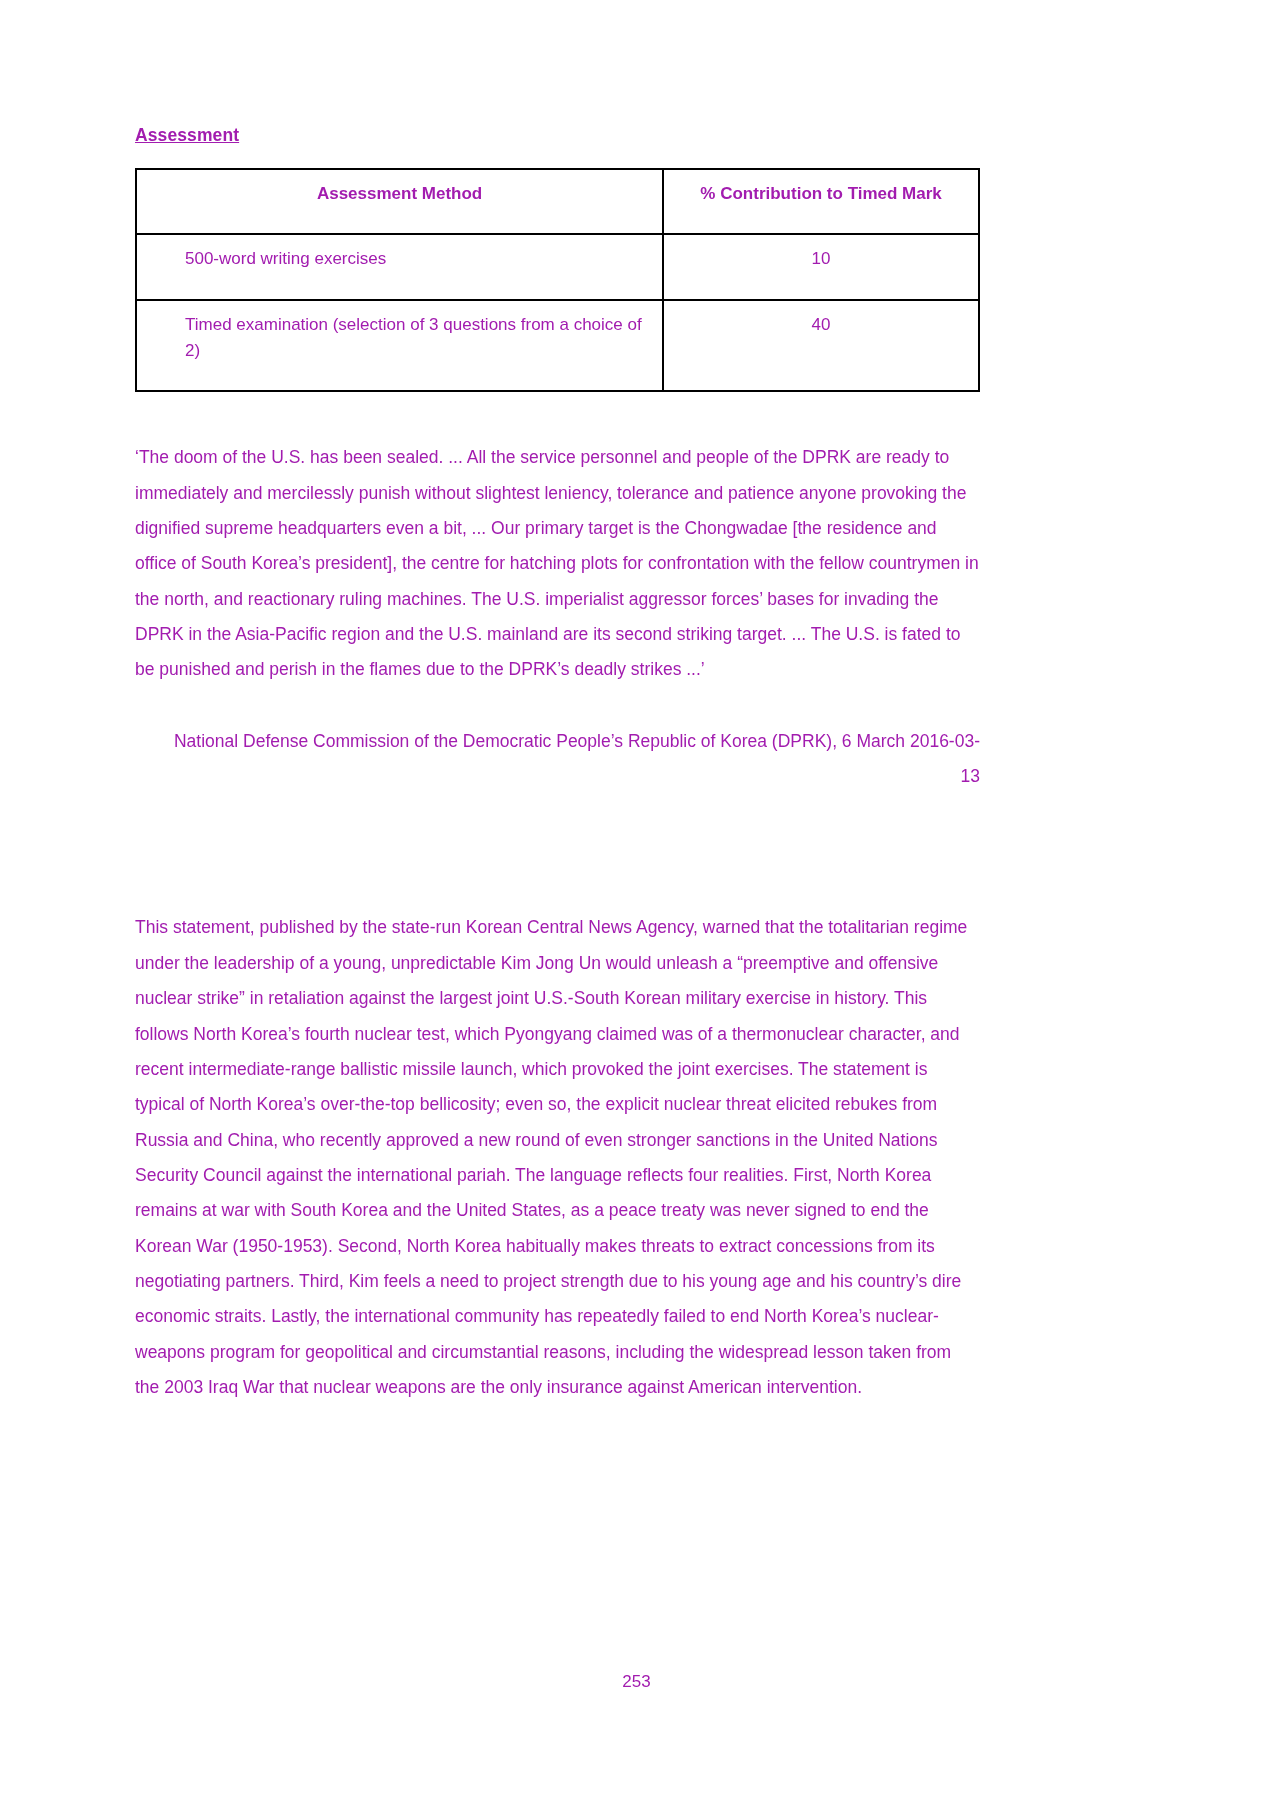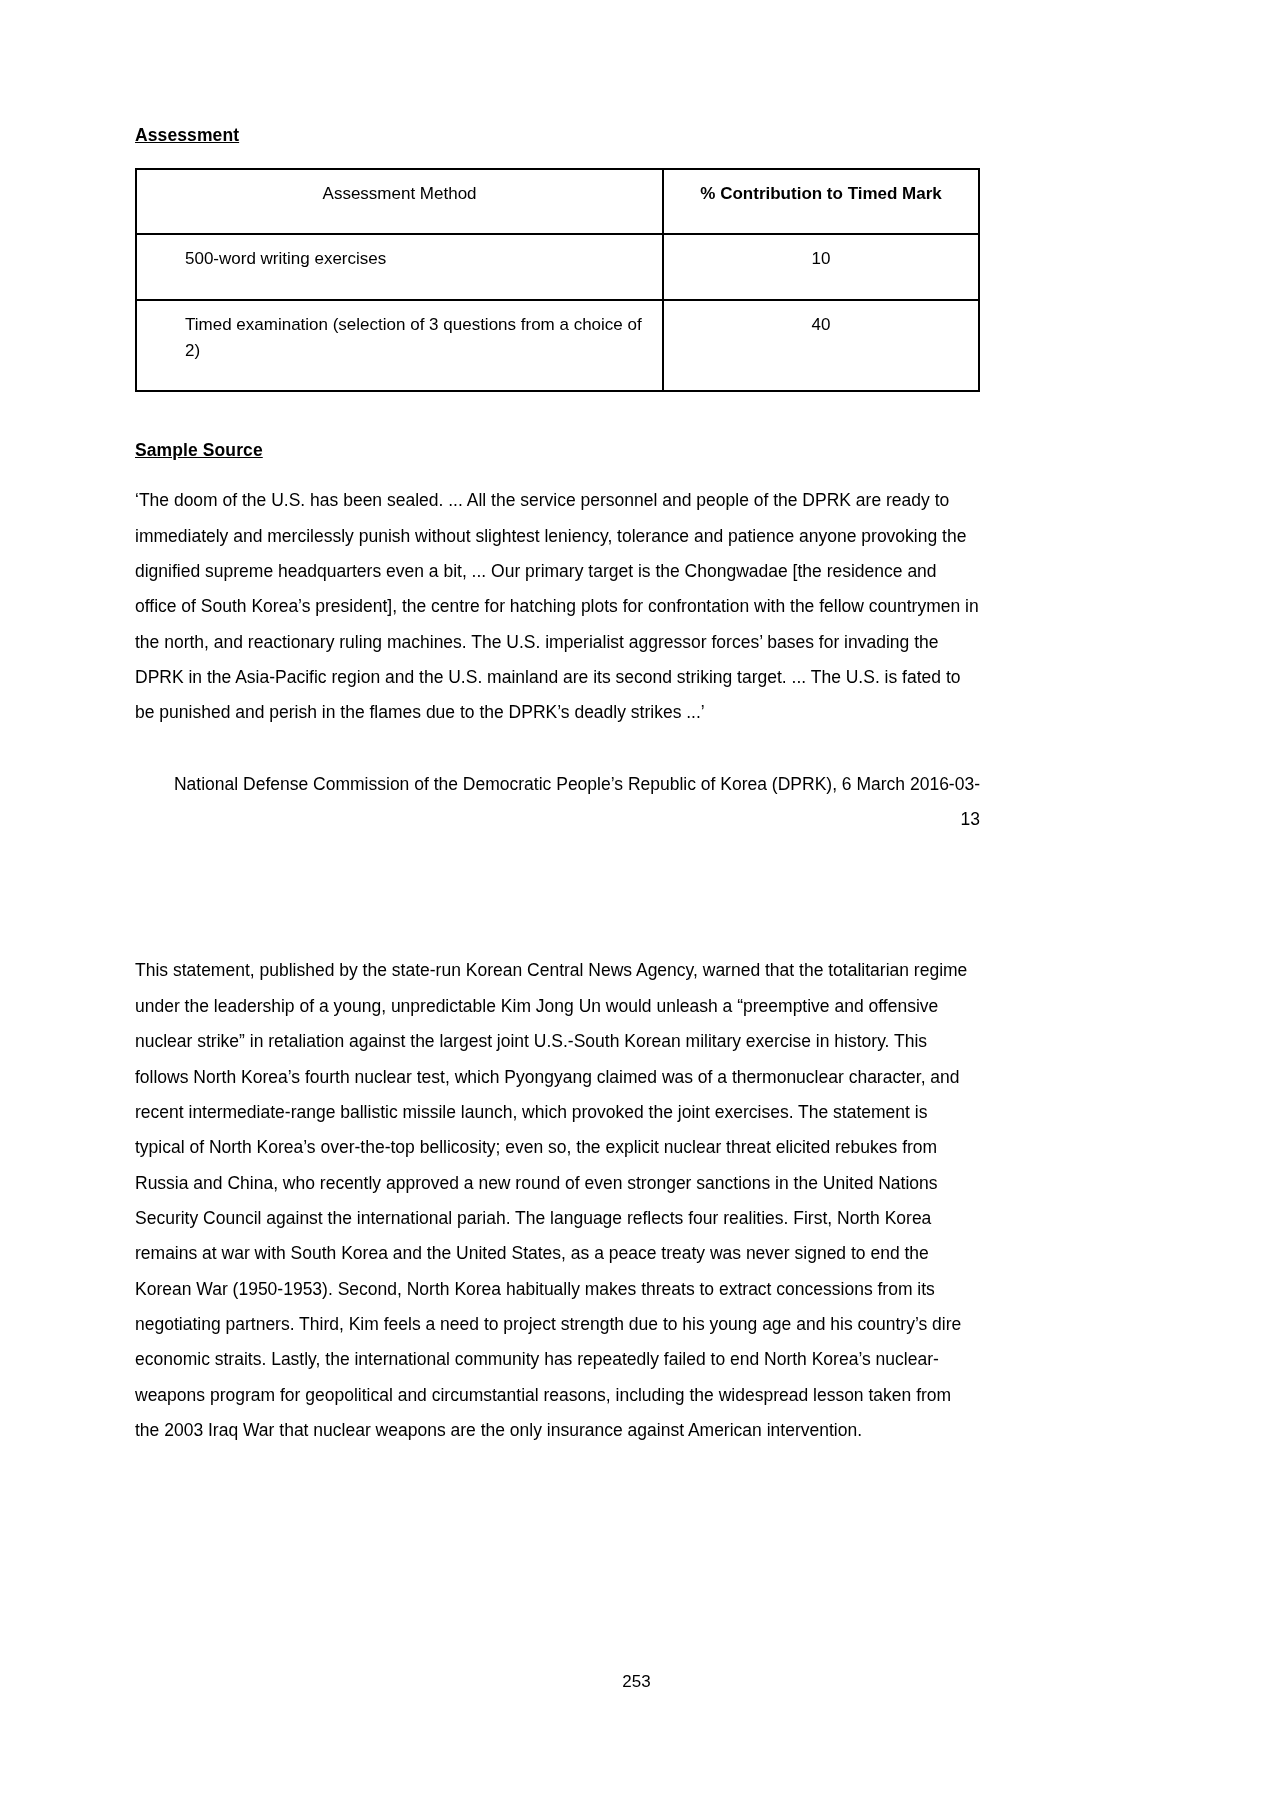--- a/index.html
+++ b/index.html
@@ -6,21 +6,21 @@
     margin: 0;
     padding: 0;
     background: #ffffff;
   }
   .page {
     position: relative;
     width: 1273px;
     height: 1800px;
     background: #ffffff;
     font-family: "Liberation Sans", sans-serif;
-    color: #000000;
+    color: #a21caf;
     box-sizing: border-box;
     overflow: hidden;
   }
   .content {
     position: absolute;
     left: 135px;
     top: 125px;
     width: 845px;
   }
 
@@ -44,21 +44,21 @@
     border: 2px solid #000000;
     vertical-align: top;
     font-size: 17px;
     line-height: 1.55;
     padding: 11px 12px 26px 12px;
     box-sizing: border-box;
   }
   table.assessment th.col-method {
     width: 464px;
     text-align: center;
-    font-weight: normal;
+    font-weight: bold;
   }
   table.assessment th.col-pct {
     width: 278px;
     text-align: center;
     font-weight: bold;
   }
   table.assessment td.method {
     text-align: left;
     font-weight: normal;
     padding-left: 48px;
@@ -126,21 +126,20 @@
         </tr>
         <tr>
           <td class="method">Timed examination (selection of 3 questions from a choice of 2)</td>
           <td class="pct">40</td>
         </tr>
       </tbody>
     </table>
 
     <div class="gap-after-table"></div>
 
-    <h2 class="section-heading">Sample Source</h2>
 
     <p class="body-text quote-block">‘The doom of the U.S. has been sealed. ... All the service personnel and people of the DPRK are ready to immediately and mercilessly punish without slightest leniency, tolerance and patience anyone provoking the dignified supreme headquarters even a bit, ... Our primary target is the Chongwadae [the residence and office of South Korea’s president], the centre for hatching plots for confrontation with the fellow countrymen in the north, and reactionary ruling machines. The U.S. imperialist aggressor forces’ bases for invading the DPRK in the Asia-Pacific region and the U.S. mainland are its second striking target. ... The U.S. is fated to be punished and perish in the flames due to the DPRK’s deadly strikes ...’</p>
 
     <p class="attribution">National Defense Commission of the Democratic People’s Republic of Korea (DPRK), 6 March 2016-03-13</p>
 
     <div class="spacer-big"></div>
 
     <p class="body-text">This statement, published by the state-run Korean Central News Agency, warned that the totalitarian regime under the leadership of a young, unpredictable Kim Jong Un would unleash a “preemptive and offensive nuclear strike” in retaliation against the largest joint U.S.-South Korean military exercise in history. This follows North Korea’s fourth nuclear test, which Pyongyang claimed was of a thermonuclear character, and recent intermediate-range ballistic missile launch, which provoked the joint exercises. The statement is typical of North Korea’s over-the-top bellicosity; even so, the explicit nuclear threat elicited rebukes from Russia and China, who recently approved a new round of even stronger sanctions in the United Nations Security Council against the international pariah. The language reflects four realities. First, North Korea remains at war with South Korea and the United States, as a peace treaty was never signed to end the Korean War (1950-1953). Second, North Korea habitually makes threats to extract concessions from its negotiating partners. Third, Kim feels a need to project strength due to his young age and his country’s dire economic straits. Lastly, the international community has repeatedly failed to end North Korea’s nuclear-weapons program for geopolitical and circumstantial reasons, including the widespread lesson taken from the 2003 Iraq War that nuclear weapons are the only insurance against American intervention.</p>
 
   </div>

